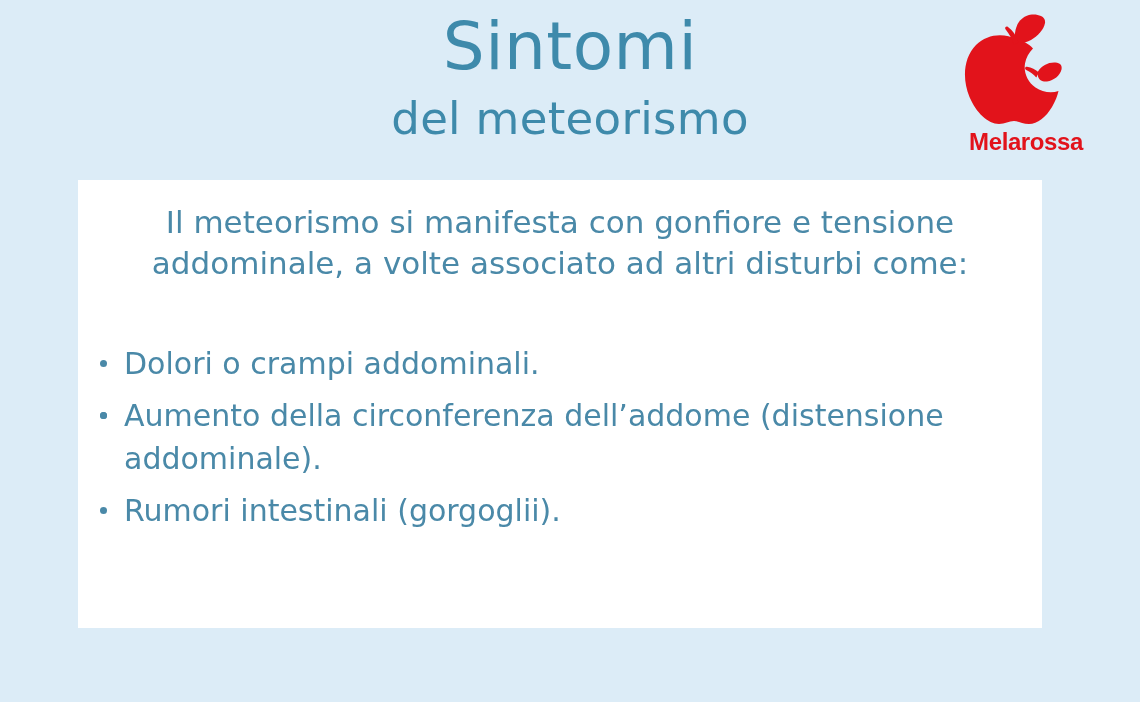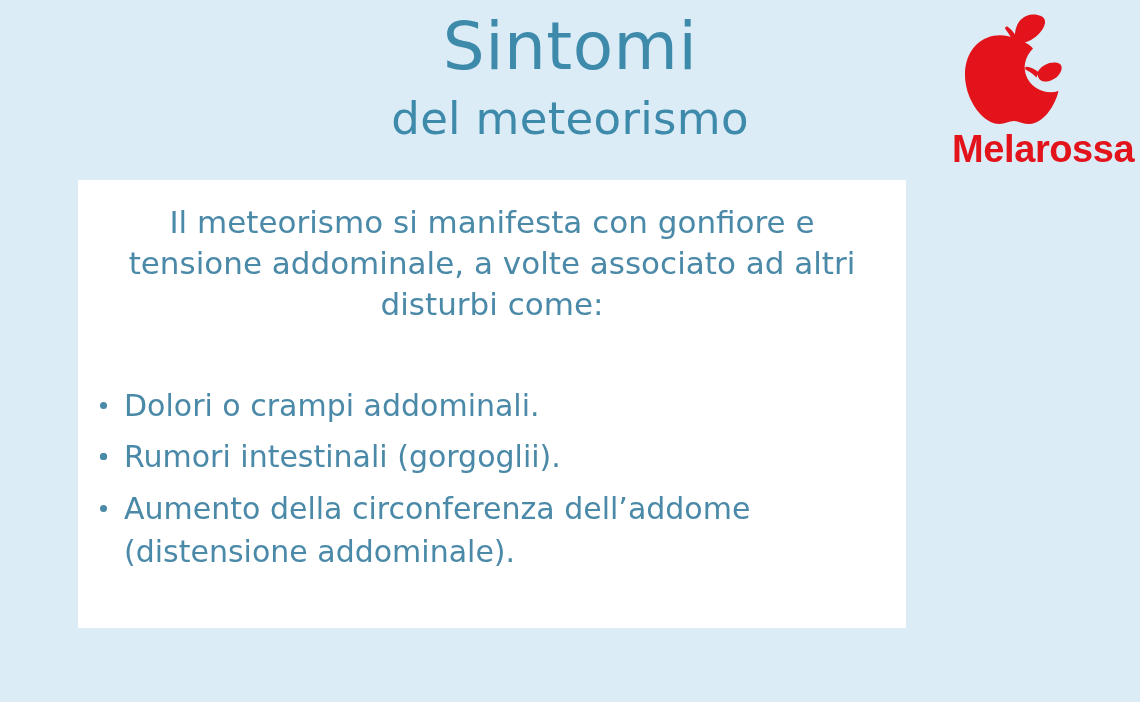--- a/index.html
+++ b/index.html
@@ -27,22 +27,22 @@
   #title-block {
     position: absolute;
     left: 0;
     top: 0;
     width: 1140px;
     text-align: center;
     padding-left: 0;
   }
 
   #page-title {
-    margin: 6px;
-    padding-top: 6px;
+    margin: 0;
+    padding-top: 12px;
     font-size: 66px;
     line-height: 1.05;
     font-weight: 400;
     color: #3e8aab;
     letter-spacing: 0.5px;
     font-family: "DejaVu Sans", sans-serif;
   }
 
   #page-subtitle {
     margin: 8px;
@@ -62,34 +62,34 @@
     top: 14px;
     width: 140px;
     text-align: center;
   }
   #logo-mark {
     display: block;
     margin: 0 auto;
   }
   #logo-wordmark {
     display: block;
-    margin: 2px 0 0 4px;
-    font-size: 38px;
+    margin: 2px 0 0 16px;
+    font-size: 24px;
     font-weight: bold;
     color: #e2131b;
     letter-spacing: -0.4px;
     font-family: "Liberation Sans", sans-serif;
   }
 
   
   #content-card {
     position: absolute;
     left: 78px;
     top: 180px;
-    width: 828px;
+    width: 964px;
     height: 448px;
     background: #ffffff;
     box-sizing: border-box;
     padding: 0;
   }
 
   #intro-paragraph {
     margin: 0;
     padding: 22px 34px 0 34px;
     text-align: center;
@@ -191,21 +191,21 @@
   <ul id="symptom-list">
     <li class="symptom-item">
       <span class="symptom-bullet"></span>
       <span>Dolori o crampi addominali.</span>
     </li>
     <li class="symptom-item">
       <span class="symptom-bullet"></span>
     </li>
     <li class="symptom-item">
       <span class="symptom-bullet"></span>
+      <span>Aumento della circonferenza dell’addome (distensione addominale).</span>
+    </li>
+    <li class="symptom-item">
+      <span class="symptom-bullet"></span>
       <span>Rumori intestinali (gorgoglii).</span>
     </li>
-    <li class="symptom-item">
-      <span class="symptom-bullet"></span>
-      <span>Aumento della circonferenza dell’addome (distensione addominale).</span>
-    </li>
   </ul>
 
 </div>
 
 </body></html>

